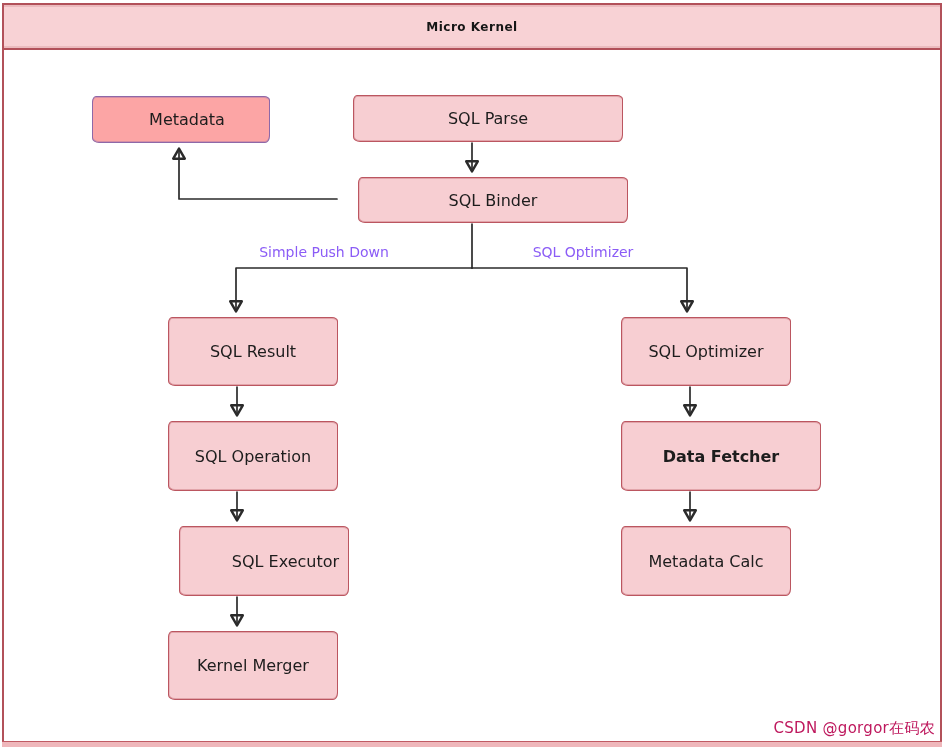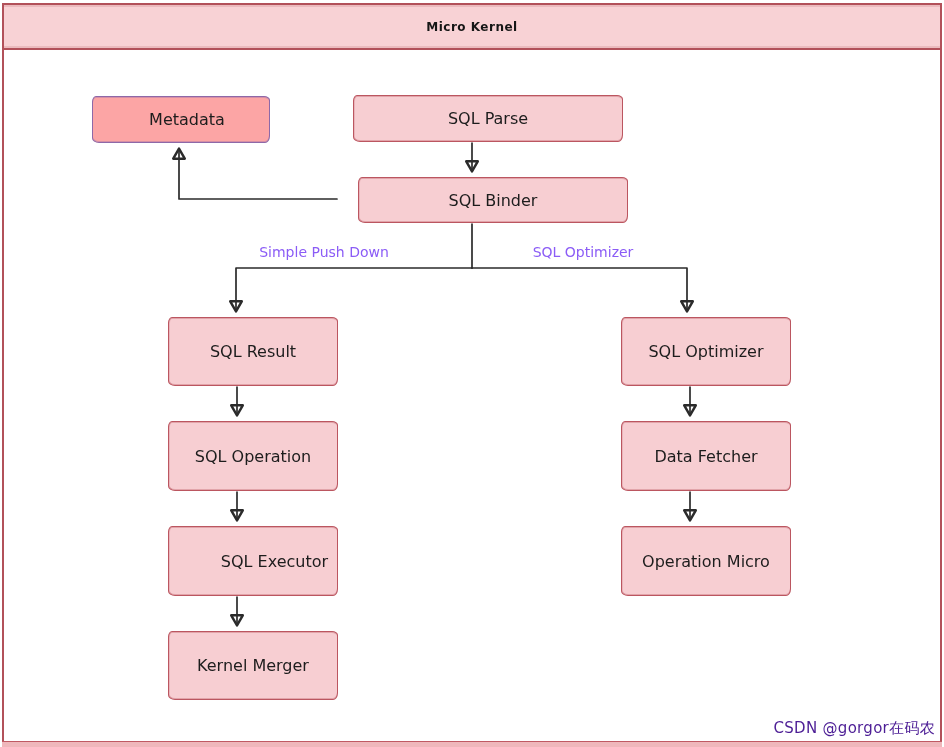--- a/index.html
+++ b/index.html
@@ -72,24 +72,24 @@
     background: #fca5a5;
     border: 1.7px solid #8d68a8;
     box-shadow: inset 0 1px 0 rgba(141,104,168,.35), inset 0 -1px 0 rgba(141,104,168,.35);
     padding-left: 12px;
   }
   #n-metadata       { left:  92px; top:  96px; width: 178px; height: 47px; }
   #n-sql-parse      { left: 337px; top:  95px; width: 270px; height: 47px; }
   #n-sql-binder     { left: 342px; top: 177px; width: 270px; height: 46px; }
   #n-sql-router     { left: 152px; top: 317px; width: 170px; height: 69px; }
   #n-sql-rewriter   { left: 152px; top: 421px; width: 170px; height: 70px; }
-  #n-sql-executor   { left: 152px; top: 526px; width: 170px; height: 70px; padding-left: 43px; }
+  #n-sql-executor   { left: 163px; top: 526px; width: 170px; height: 70px; padding-left: 43px; }
   #n-result-merger  { left: 152px; top: 631px; width: 170px; height: 69px; }
   #n-sql-optimizer  { left: 605px; top: 317px; width: 170px; height: 69px; }
-  #n-data-fetcher   { left: 605px; top: 421px; width: 170px; height: 70px; }
+  #n-data-fetcher   { left: 605px; top: 421px; width: 200px; height: 70px; font-weight: bold; }
   #n-operation-calc { left: 605px; top: 526px; width: 170px; height: 70px; }
 
   
   .wires {
     position: absolute;
     left: 0; top: 0;
     width: 944px; height: 747px;
     pointer-events: none;
   }
   .wires path {
@@ -108,21 +108,21 @@
     white-space: nowrap;
   }
   #lbl-simple-push-down { left: 324px; top: 244px; }
   #lbl-sql-federation   { left: 583px; top: 244px; }
 
   .watermark {
     position: absolute;
     right: 9px;
     bottom: 9px;
     font-size: 15px;
-    color: #4c1d95;
+    color: #be185d;
     letter-spacing: .3px;
   }
 </style>
 </head>
 <body>
 
 <div class="canvas">
 
   <div class="frame"></div>
 
@@ -169,21 +169,21 @@
   <div class="node pink" id="n-result-merger">
     <span>Kernel Merger</span>
   </div>
   <div class="node pink" id="n-sql-optimizer">
     <span>SQL Optimizer</span>
   </div>
   <div class="node pink" id="n-data-fetcher">
     <span>Data Fetcher</span>
   </div>
   <div class="node pink" id="n-operation-calc">
-    <span>Operation Micro</span>
+    <span>Metadata Calc</span>
   </div>
 
   <div class="edge-label" id="lbl-simple-push-down">Simple Push Down</div>
   <div class="edge-label" id="lbl-sql-federation">SQL Optimizer</div>
 
   <div class="bottom-strip"></div>
 
   <div class="watermark">CSDN @gorgor在码农</div>
 
 </div>

